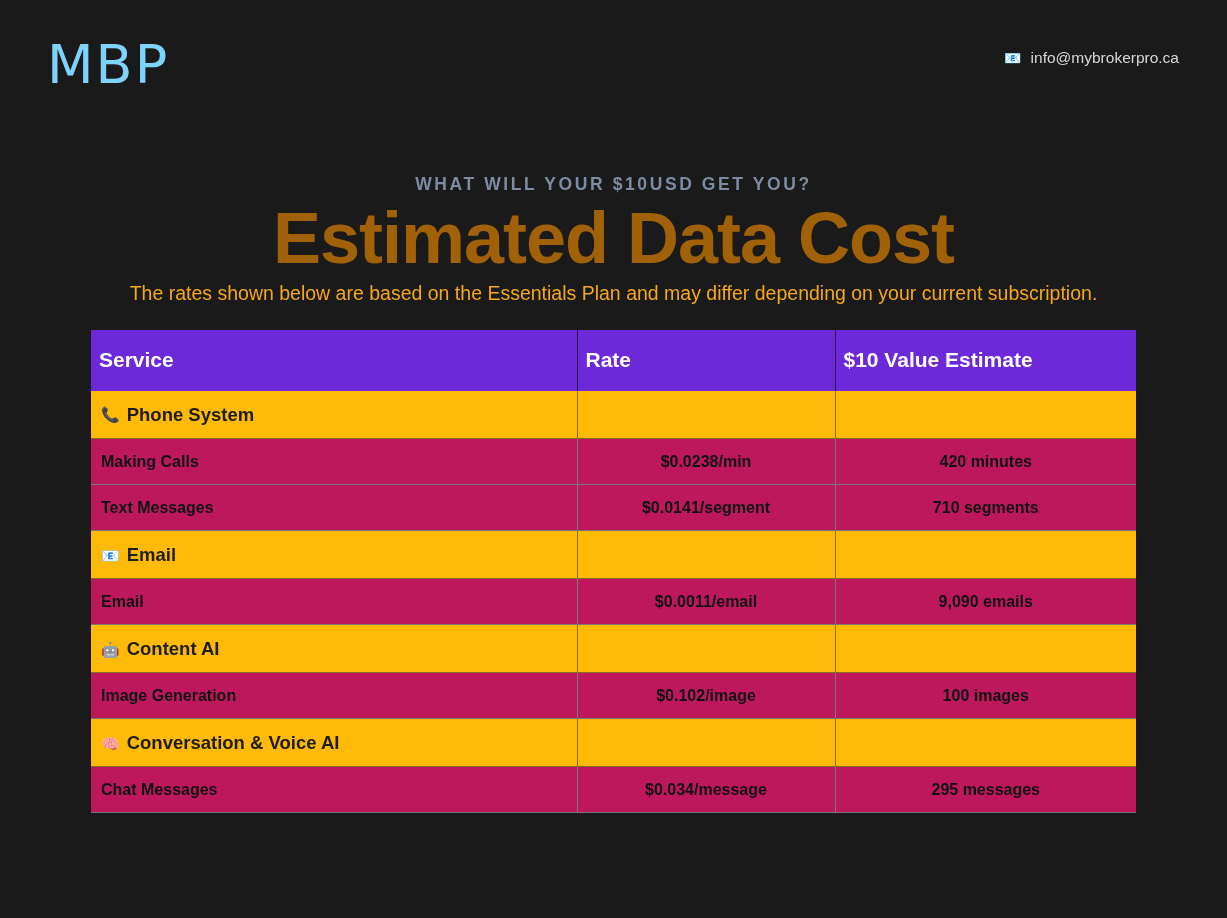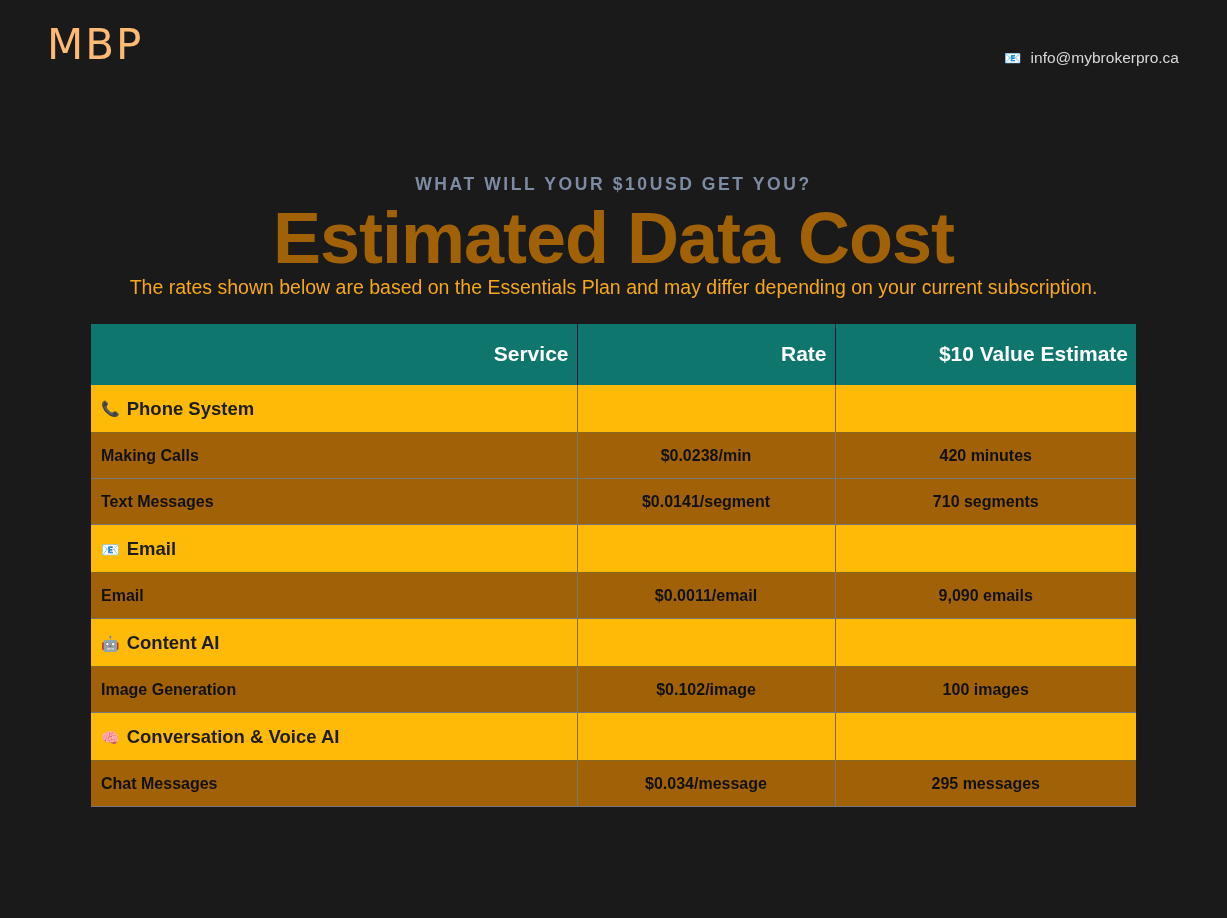--- a/index.html
+++ b/index.html
@@ -20,27 +20,27 @@
   
   .topbar {
     position: relative;
     height: 120px;
     width: 100%;
   }
 
   .logo {
     position: absolute;
     left: 47px;
-    top: 24px;
+    top: 38px;
     font-family: "DejaVu Sans", sans-serif;
-    font-size: 42px;
+    font-size: 54px;
     line-height: 1;
     font-weight: 400;
     letter-spacing: 2px;
-    color: #fdba74;
+    color: #7dd3fc;
   }
 
   .contact {
     position: absolute;
     right: 48px;
     top: 49px;
     display: flex;
     align-items: center;
     gap: 9px;
     font-size: 15.5px;
@@ -71,21 +71,21 @@
   .title {
     margin-top: 8px;
     font-size: 72px;
     line-height: 1.0;
     font-weight: 700;
     color: #a16207;
     letter-spacing: -1px;
   }
 
   .subtitle {
-    margin-top: 1px;
+    margin-top: 7px;
     font-size: 19.5px;
     line-height: 1.25;
     color: #f6a81b;
     font-weight: 400;
   }
 
   
   .table-wrap {
     width: 1045px;
     margin: 25px auto 0 auto;
@@ -95,26 +95,26 @@
     width: 100%;
     border-collapse: collapse;
     table-layout: fixed;
   }
 
   table.cost-table col.c-service { width: 486px; }
   table.cost-table col.c-rate    { width: 258px; }
   table.cost-table col.c-value   { width: 301px; }
 
   thead th {
-    background: #0f766e;
+    background: #6d28d9;
     color: #ffffff;
     font-size: 21px;
     font-weight: 700;
     height: 61px;
-    text-align: right;
+    text-align: left;
     border-right: 1px solid #2b1340;
     padding: 0 8px;
   }
   thead th:last-child { border-right: none; }
 
   tr.cat-row td {
     background: #ffba08;
     color: #1d1d1d;
     height: 48px;
     font-size: 18.5px;
@@ -129,21 +129,21 @@
     display: inline-flex;
     align-items: center;
     gap: 7px;
   }
   .cat-label .cat-emoji {
     font-size: 15px;
     line-height: 1;
   }
 
   tr.data-row td {
-    background: #a16207;
+    background: #be185d;
     color: #111111;
     height: 46px;
     font-size: 16px;
     font-weight: 700;
     border-right: 1px solid #777777;
     border-bottom: 1px solid #777777;
     padding: 0 10px;
   }
   tr.data-row td:last-child { border-right: none; }
 

